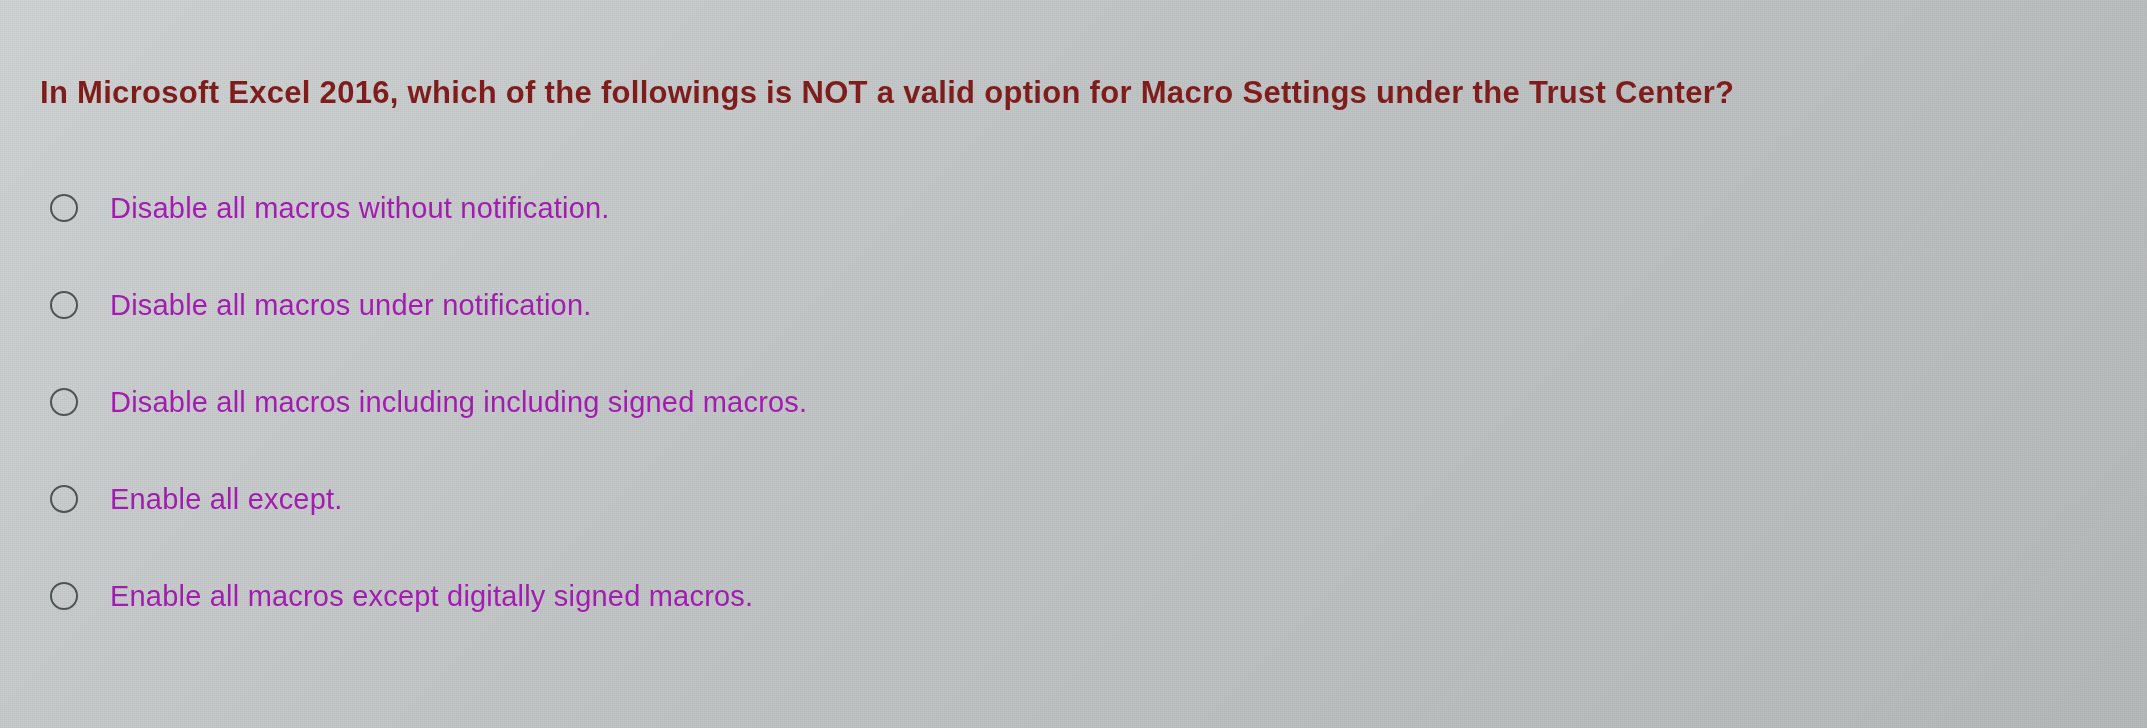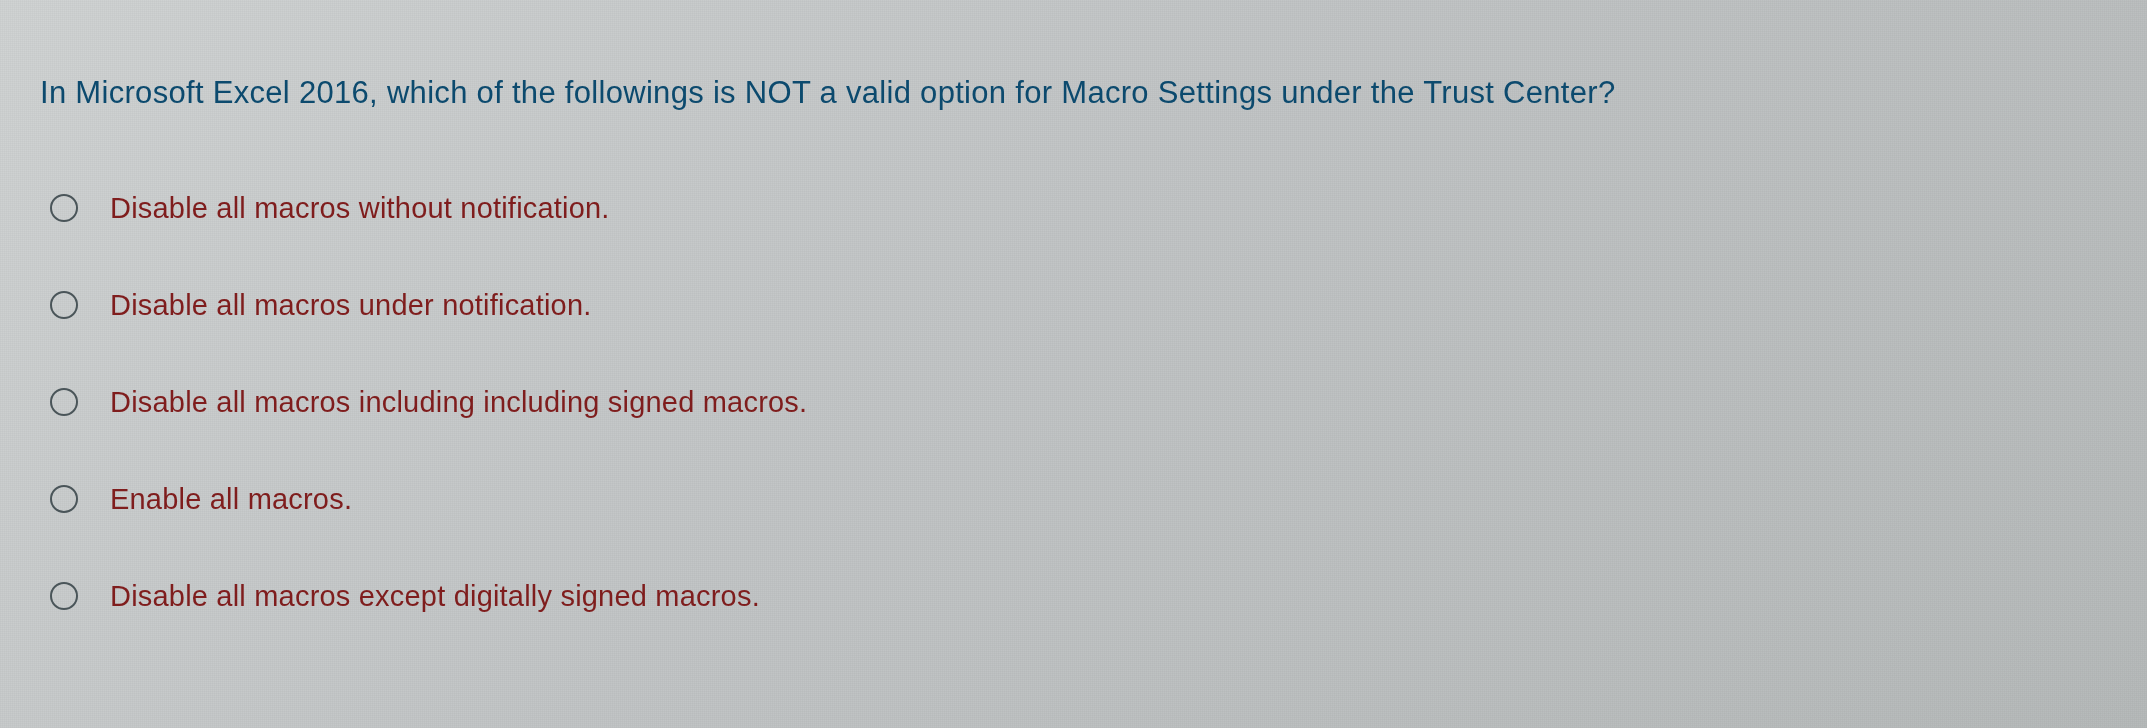--- a/index.html
+++ b/index.html
@@ -15,23 +15,23 @@
       repeating-linear-gradient(0deg, rgba(0,0,0,0.02) 0, rgba(0,0,0,0.02) 1px, transparent 1px, transparent 2px),
       repeating-linear-gradient(90deg, rgba(0,0,0,0.02) 0, rgba(0,0,0,0.02) 1px, transparent 1px, transparent 2px),
       linear-gradient(135deg, #d0d3d3 0%, #c2c5c6 45%, #b6baba 100%);
     font-family: "Segoe UI", "Helvetica Neue", Arial, sans-serif;
     color: #3d4a4e;
     box-sizing: border-box;
     padding: 72px 40px 20px 40px;
   }
   .question {
     font-size: 31px;
-    font-weight: 400;
+    font-weight: 700;
     letter-spacing: 0.3px;
-    color: #0c4a6e;
+    color: #7f1d1d;
     margin-bottom: 78px;
     line-height: 1.35;
   }
   .options {
     display: flex;
     flex-direction: column;
     gap: 64px;
     padding-left: 10px;
   }
   .option-row {
@@ -44,21 +44,21 @@
     width: 28px;
     height: 28px;
     flex: 0 0 28px;
     border: 2.5px solid #4a5559;
     border-radius: 50%;
     background: transparent;
     box-sizing: border-box;
   }
   .option-label {
     font-size: 29px;
-    color: #7f1d1d;
+    color: #a21caf;
     letter-spacing: 0.2px;
   }
 </style>
 </head>
 <body>
 
 <div class="question">In Microsoft Excel 2016, which of the followings is NOT a valid option for Macro Settings under the Trust Center?</div>
 
 <div class="options">
 
@@ -72,21 +72,21 @@
     <span class="option-label">Disable all macros under notification.</span>
   </div>
 
   <div class="option-row">
     <span class="radio"></span>
     <span class="option-label">Disable all macros including including signed macros.</span>
   </div>
 
   <div class="option-row">
     <span class="radio"></span>
-    <span class="option-label">Enable all macros.</span>
+    <span class="option-label">Enable all except.</span>
   </div>
 
   <div class="option-row">
     <span class="radio"></span>
-    <span class="option-label">Disable all macros except digitally signed macros.</span>
+    <span class="option-label">Enable all macros except digitally signed macros.</span>
   </div>
 
 </div>
 
 </body></html>

